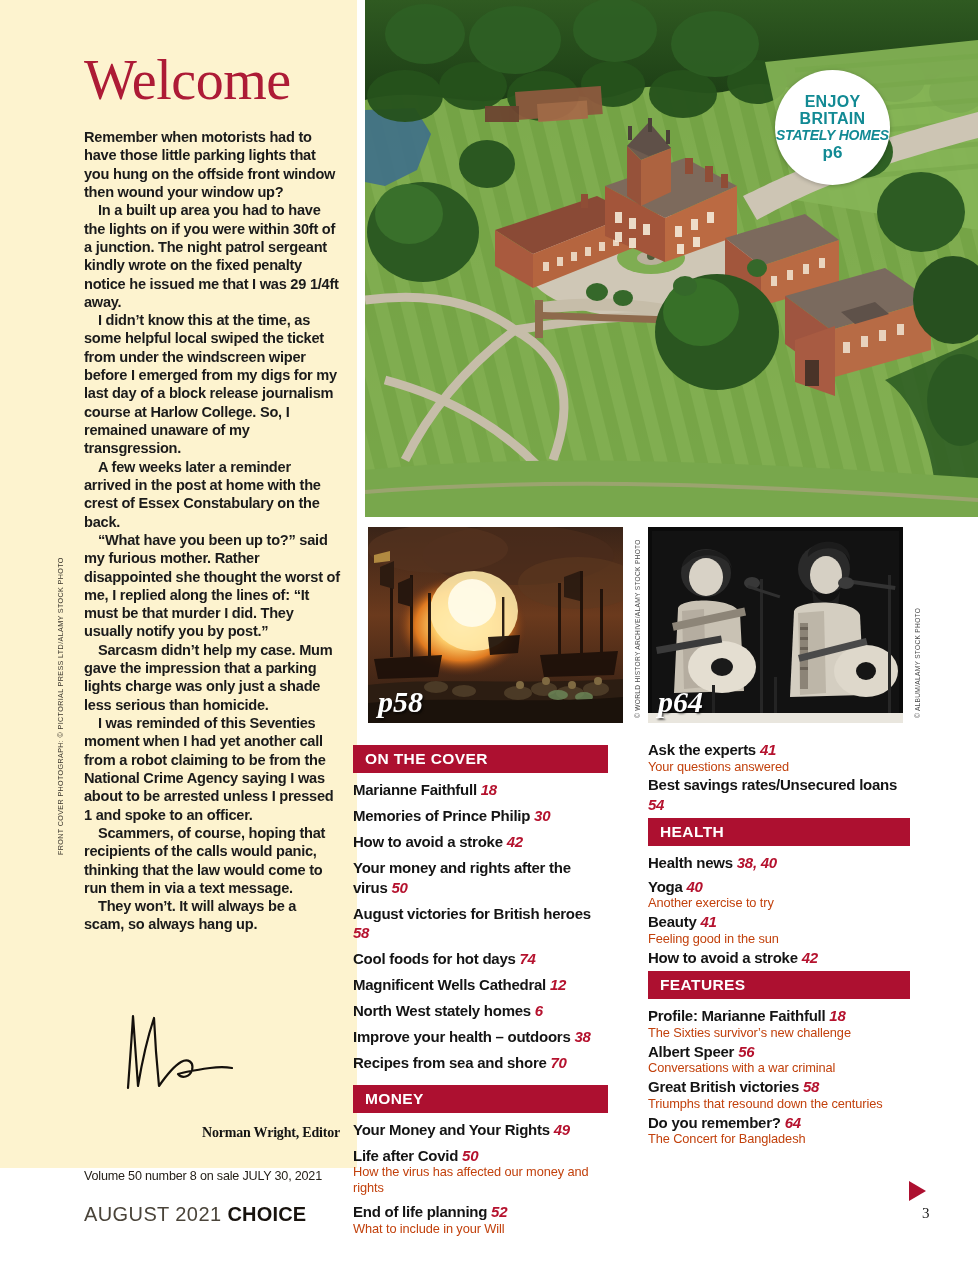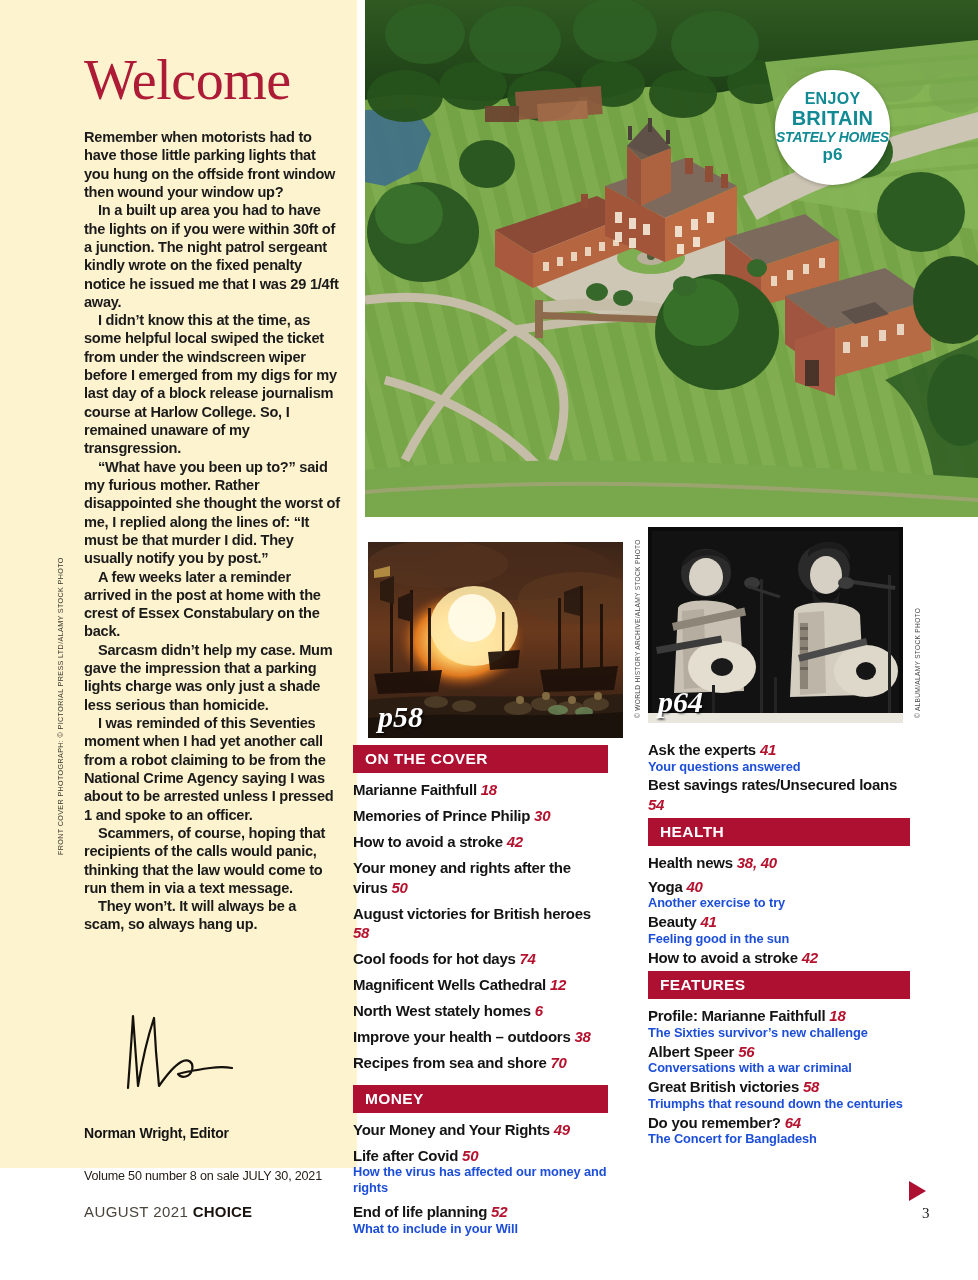--- a/index.html
+++ b/index.html
@@ -10,70 +10,70 @@
   .left-col{position:absolute;left:0;top:0;width:357px;height:1168px;background:#fdf3cf;}
   .welcome-title{position:absolute;left:84px;top:52px;font-family:"Liberation Serif",serif;
     font-size:56px;line-height:1;color:#ad1b36;font-weight:400;letter-spacing:-0.5px;}
   .editorial{position:absolute;left:84px;top:128px;width:256px;
     font-family:"Liberation Sans",sans-serif;font-size:14.6px;line-height:1.255;
     color:#1b1b1b;font-weight:600;letter-spacing:-0.25px;}
   .editorial p{margin:0;text-indent:14px;}
   .editorial p.first{text-indent:0;}
 
   .signature{position:absolute;left:118px;top:1000px;width:120px;height:105px;}
-  .sig-name{position:absolute;left:84px;top:1125px;width:256px;
-    font-size:14px;font-weight:700;color:#141414;letter-spacing:-0.2px;}
+  .sig-name{position:absolute;left:84px;top:1125px;width:256px;text-align:right;
+    font-size:14px;font-weight:700;color:#141414;letter-spacing:-0.2px;font-family:Liberation Serif, serif;}
   .volume-line{position:absolute;left:84px;top:1169px;font-size:12.6px;color:#26211a;
     font-weight:500;letter-spacing:-0.2px;}
-  .footer-line{position:absolute;left:84px;top:1203px;font-size:15px;color:#4a443a;
+  .footer-line{position:absolute;left:84px;top:1203px;font-size:20px;color:#4a443a;
     letter-spacing:0.4px;}
   .footer-line b{color:#18130e;font-weight:700;letter-spacing:0.2px;}
 
   .vcredit{position:absolute;left:56px;top:855px;width:300px;
     transform:rotate(-90deg);transform-origin:0 0;
     font-size:7.2px;letter-spacing:0.35px;color:#3c372e;white-space:nowrap;}
 
   
   .hero{position:absolute;left:365px;top:0;width:632px;height:517px;overflow:hidden;
     background:#5d8a3a;}
   .hero svg{display:block;}
 
   .badge{position:absolute;left:410px;top:70px;width:115px;height:115px;border-radius:50%;
     background:#ffffff;box-shadow:0 1px 4px rgba(0,0,0,.25);
     display:flex;flex-direction:column;align-items:center;justify-content:center;
     color:#128a94;text-align:center;line-height:1.08;}
   .badge .b1{font-size:16px;font-weight:800;letter-spacing:0.3px;}
-  .badge .b2{font-size:20px;font-weight:800;letter-spacing:0.3px;}
+  .badge .b2{font-size:16px;font-weight:800;letter-spacing:0.3px;}
   .badge .b3{font-size:14px;font-weight:700;font-style:italic;letter-spacing:-0.2px;margin-top:1px;}
   .badge .b4{font-size:17px;font-weight:800;margin-top:1px;}
 
   .photo-credit-v{position:absolute;transform:rotate(-90deg);transform-origin:0 0;
     font-size:6.6px;letter-spacing:0.3px;color:#4a4a4a;white-space:nowrap;}
 
   
   .thumb{position:absolute;top:527px;width:255px;height:196px;overflow:hidden;background:#222;}
-  .thumb.left{left:368px;margin-top:15px;}
+  .thumb.left{left:368px;}
   .thumb.right{left:648px;}
   .thumb .plabel{position:absolute;left:10px;bottom:4px;font-family:"Liberation Serif",serif;
     font-style:italic;font-weight:700;font-size:30px;color:#ffffff;
     text-shadow:1.5px 1.5px 2px rgba(0,0,0,.6);}
 
   
   .col-mid{position:absolute;left:353px;top:745px;width:255px;}
   .col-right{position:absolute;left:648px;top:740px;width:262px;}
 
   .sec-bar{background:#ad1030;color:#ffffff;font-size:15.5px;font-weight:800;
     letter-spacing:0.4px;padding:5px 0 5px 12px;margin-bottom:7px;}
   .col-right .sec-bar{margin-top:4px;}
 
   .entry{margin-bottom:2px;}
   .entry .t{font-size:15px;font-weight:700;color:#141414;letter-spacing:-0.25px;
     line-height:1.3;}
   .entry .t .pg{color:#b5122e;font-style:italic;font-weight:700;}
-  .entry .sub{font-size:12.8px;color:#1d4ed8;font-weight:700;letter-spacing:-0.1px;
+  .entry .sub{font-size:12.8px;color:#c2410c;font-weight:400;letter-spacing:-0.1px;
     line-height:1.25;margin-top:-1px;}
 
   .col-mid .entry{margin-bottom:6.5px;}
   .col-right .entry{margin-bottom:4px;}
   .col-right .entry.tight{margin-bottom:1px;}
 
   .next-arrow{position:absolute;left:909px;top:1181px;width:0;height:0;
     border-left:17px solid #ad1030;border-top:10px solid transparent;
     border-bottom:10px solid transparent;}
   .page-num{position:absolute;left:922px;top:1205px;font-size:15px;color:#1a1a1a;
@@ -85,22 +85,22 @@
 <div class="page">
 
   <div class="left-col">
 
     <div class="welcome-title">Welcome</div>
 
     <div class="editorial">
       <p class="first">Remember when motorists had to have those little parking lights that you hung on the offside front window then wound your window up?</p>
       <p>In a built up area you had to have the lights on if you were within 30ft of a junction. The night patrol sergeant kindly wrote on the fixed penalty notice he issued me that I was 29 1/4ft away.</p>
       <p>I didn’t know this at the time, as some helpful local swiped the ticket from under the windscreen wiper before I emerged from my digs for my last day of a block release journalism course at Harlow College. So, I remained unaware of my transgression.</p>
+      <p>A few weeks later a reminder arrived in the post at home with the crest of Essex Constabulary on the back.</p>
       <p>“What have you been up to?” said my furious mother. Rather disappointed she thought the worst of me, I replied along the lines of: “It must be that murder I did. They usually notify you by post.”</p>
-      <p>A few weeks later a reminder arrived in the post at home with the crest of Essex Constabulary on the back.</p>
       <p>Sarcasm didn’t help my case. Mum gave the impression that a parking lights charge was only just a shade less serious than homicide.</p>
       <p>I was reminded of this Seventies moment when I had yet another call from a robot claiming to be from the National Crime Agency saying I was about to be arrested unless I pressed 1 and spoke to an officer.</p>
       <p>Scammers, of course, hoping that recipients of the calls would panic, thinking that the law would come to run them in via a text message.</p>
       <p>They won’t. It will always be a scam, so always hang up.</p>
     </div>
 
     <div class="signature">
       <svg width="120" height="105" viewBox="0 0 120 105">
         <path d="M10 88 C12 60, 14 34, 15 16 C16 30, 18 58, 20 86 C24 62, 30 36, 36 18
                  C37 40, 39 66, 41 86 C48 76, 56 66, 63 62 C70 58, 76 62, 74 70

